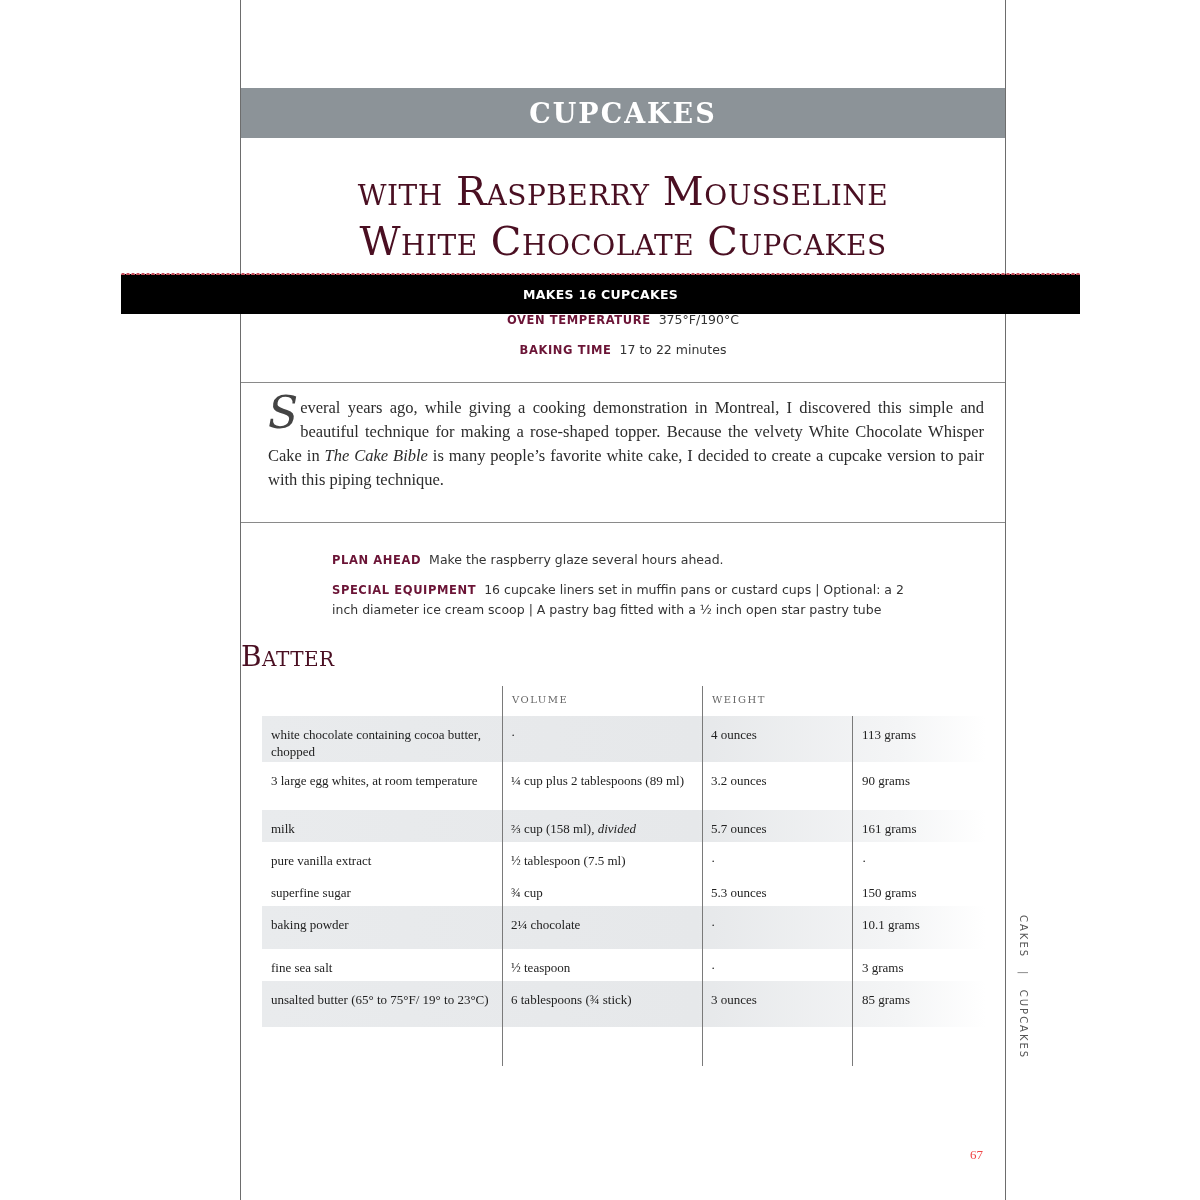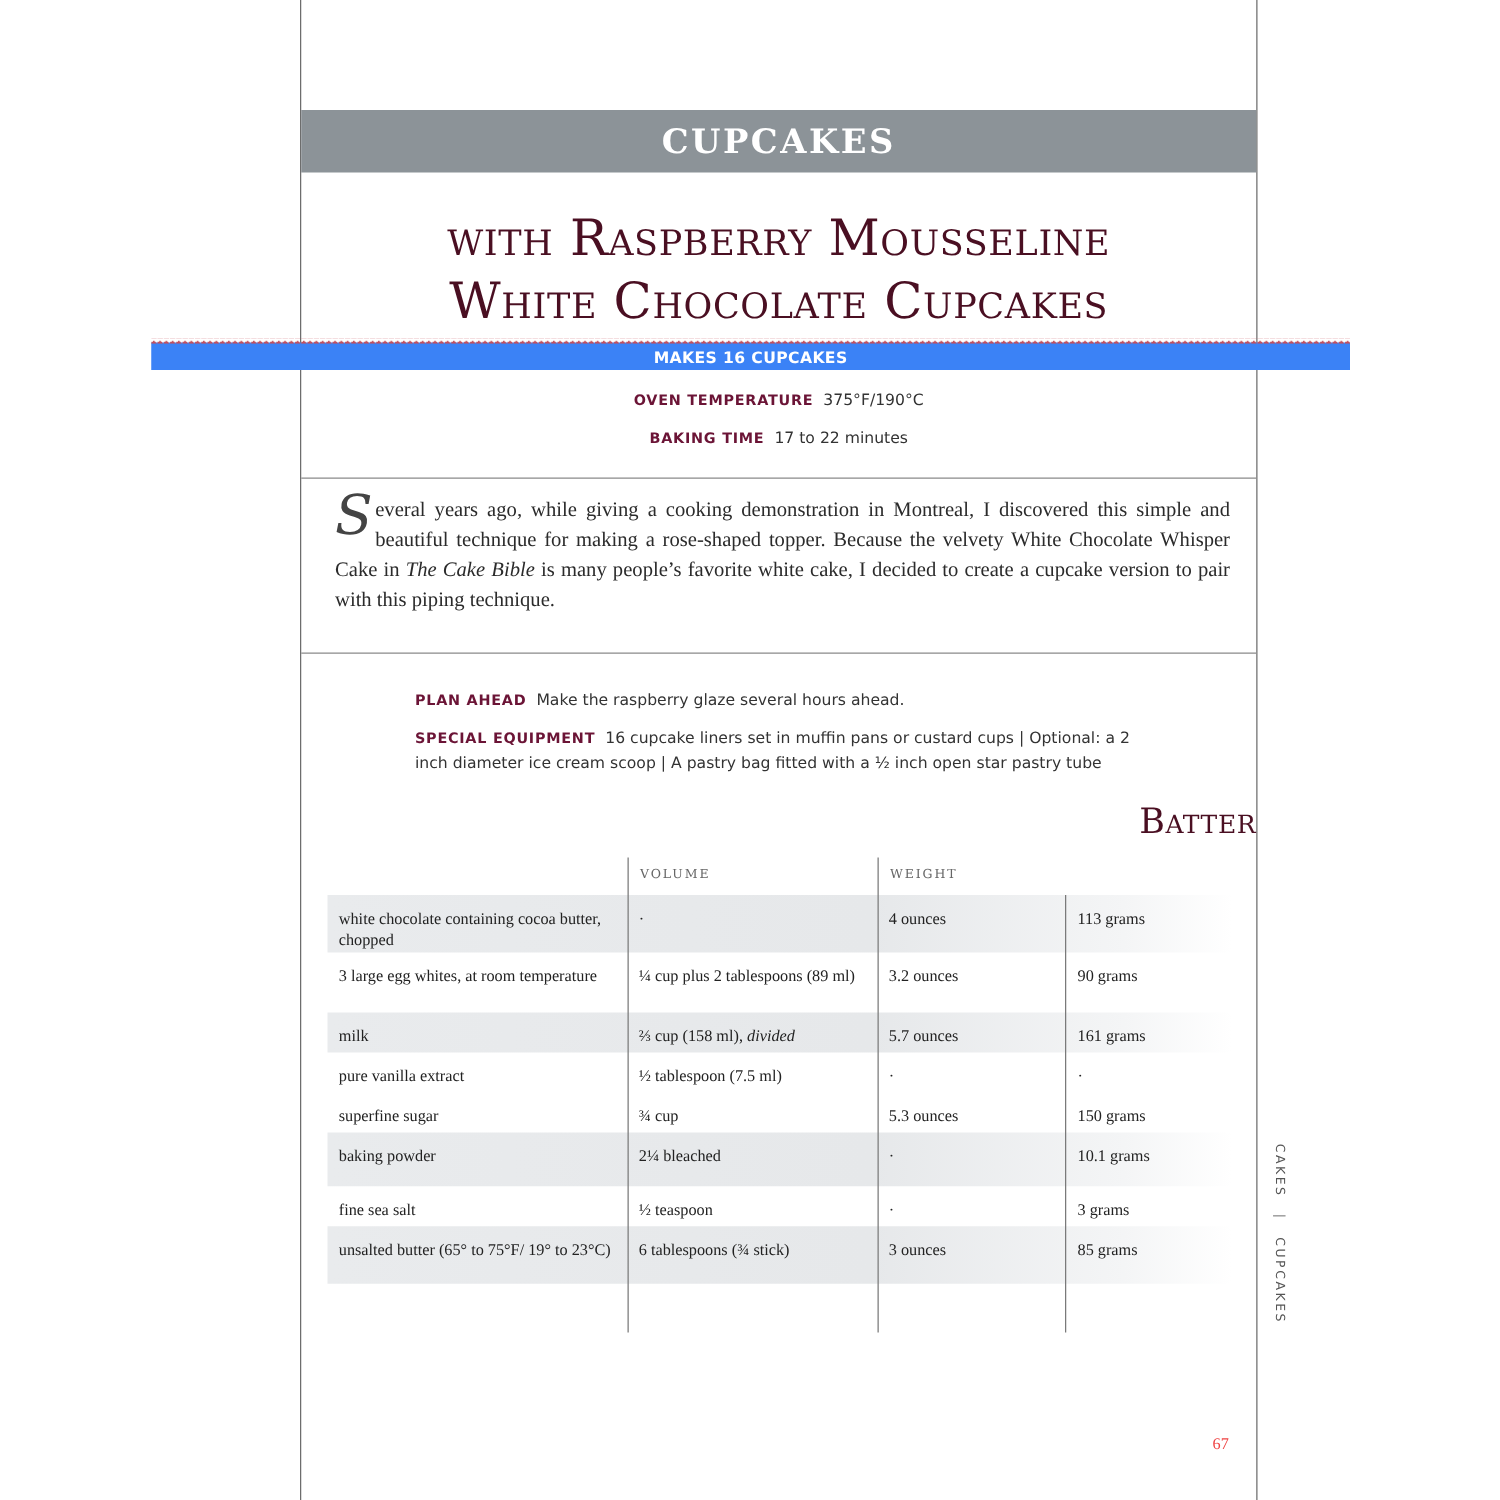--- a/index.html
+++ b/index.html
@@ -12,22 +12,22 @@
 
   .cat-band { position:absolute; left:241px; top:88px; width:764px; height:50px;
               background:#8c9398; display:flex; align-items:center; justify-content:center; }
   .cat-band span { color:#ffffff; font-family:"DejaVu Serif", serif; font-size:27px;
                    letter-spacing:2px; font-weight:bold; }
 
   .title { position:absolute; left:241px; top:166px; width:764px; text-align:center;
            color:#4a0f22; font-family:"DejaVu Serif", serif; font-variant:small-caps;
            font-size:40px; line-height:50px; letter-spacing:0.5px; }
 
-  .yield-band { position:absolute; left:121px; top:274px; width:959px; height:22px;
-                background:#3b82f6; display:flex; align-items:center; justify-content:center; }
+  .yield-band { position:absolute; left:121px; top:274px; width:959px; height:40px;
+                background:#000000; display:flex; align-items:center; justify-content:center; }
   .yield-band::before { content:""; position:absolute; left:0; top:-3px; width:100%; height:4px;
      background: radial-gradient(circle at 2px 4px, #c44f5c 2px, transparent 2.2px) 0 0 / 5px 4px repeat-x; }
   .yield-band span { color:#ffffff; font-family:"DejaVu Sans", sans-serif; font-weight:bold;
                      font-size:12.5px; letter-spacing:0.3px; }
 
   .meta { position:absolute; left:241px; width:764px; text-align:center;
           font-family:"DejaVu Sans", sans-serif; font-size:12.5px; color:#333; }
   .meta .lbl { color:#6b1436; font-weight:bold; font-size:11.5px; letter-spacing:0.6px; margin-right:4px; }
   .meta.oven { top:312px; }
   .meta.bake { top:342px; }
@@ -41,21 +41,21 @@
   .intro .dropcap { float:left; font-family:"DejaVu Serif", serif; font-style:italic;
            font-size:44px; line-height:38px; margin:-2px 2px 0 0; color:#444; }
   .intro i { font-style:italic;margin-top:16px; }
 
   .prep { position:absolute; left:332px; width:600px; font-family:"DejaVu Sans", sans-serif;
           font-size:12.5px; line-height:20px; color:#333; }
   .prep .lbl { color:#6b1436; font-weight:bold; font-size:11.5px; letter-spacing:0.6px; margin-right:4px; }
   .prep.plan { top:550px; }
   .prep.equip { top:580px; }
 
-  .section-title { position:absolute; left:241px; top:640px; width:764px; text-align:right;
+  .section-title { position:absolute; left:241px; top:640px; width:764px; text-align:left;
            color:#4a0f22; font-family:"DejaVu Serif", serif; font-variant:small-caps;
            font-size:28px; letter-spacing:0.5px; }
 
   .tbl { position:absolute; left:262px; top:686px; width:724px; }
   .thead { position:relative; height:30px; }
   .thead .th { position:absolute; top:8px; font-size:10px; letter-spacing:1.5px; color:#666;
                font-family:"DejaVu Serif", serif; }
   .col-sep { position:absolute; width:1px; background:#7a7a7a; }
   .row { position:relative; font-size:13px; line-height:17px; color:#222; }
   .row.shade { background:linear-gradient(to right, #e9ebed 0%, #e6e8ea 60%, #f4f5f6 88%, rgba(255,255,255,0) 100%); }
@@ -150,21 +150,21 @@
     <span class="c c3">·</span>
   </div>
   <div class="row" style="height:32px">
     <span class="c c0">superfine sugar</span>
     <span class="c c1">¾ cup</span>
     <span class="c c2">5.3 ounces</span>
     <span class="c c3">150 grams</span>
   </div>
   <div class="row shade" style="height:43px">
     <span class="c c0">baking powder</span>
-    <span class="c c1">2¼ bleached</span>
+    <span class="c c1">2¼ chocolate</span>
     <span class="c c2">·</span>
     <span class="c c3">10.1 grams</span>
   </div>
   <div class="row" style="height:32px">
     <span class="c c0">fine sea salt</span>
     <span class="c c1">½ teaspoon</span>
     <span class="c c2">·</span>
     <span class="c c3">3 grams</span>
   </div>
   <div class="row shade" style="height:46px">

